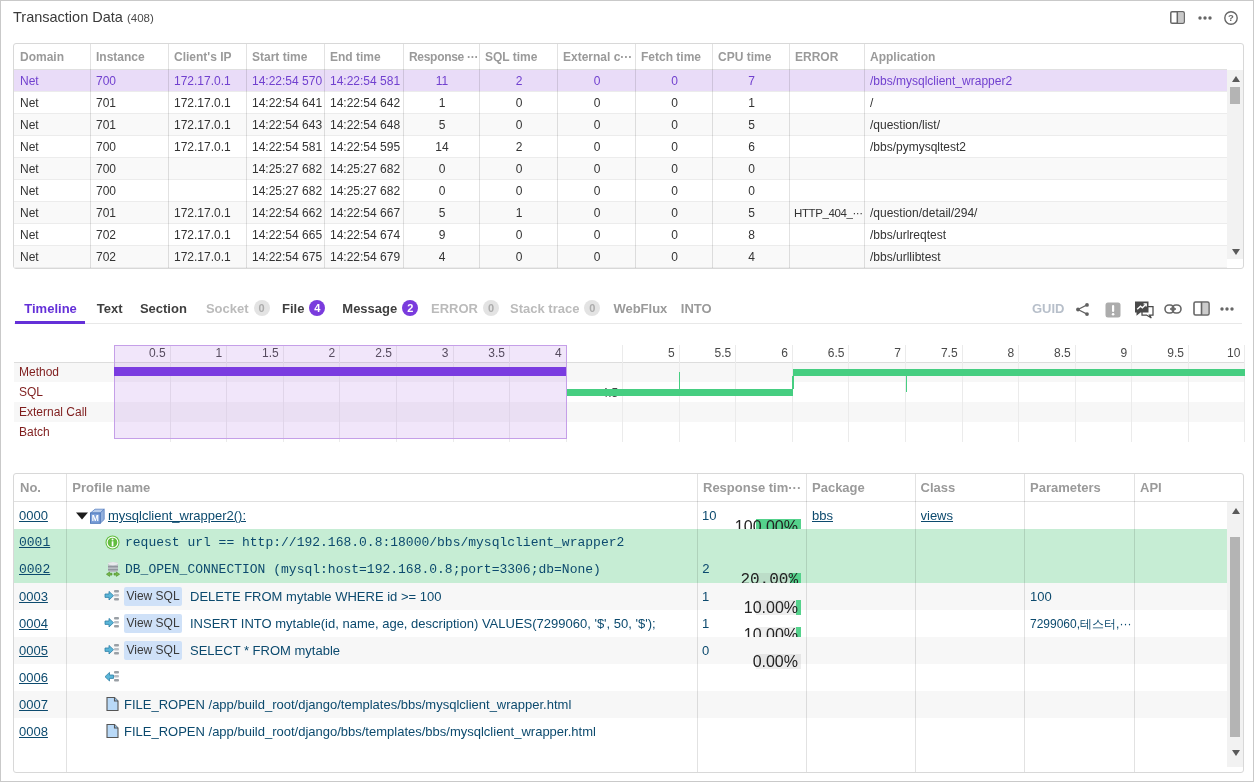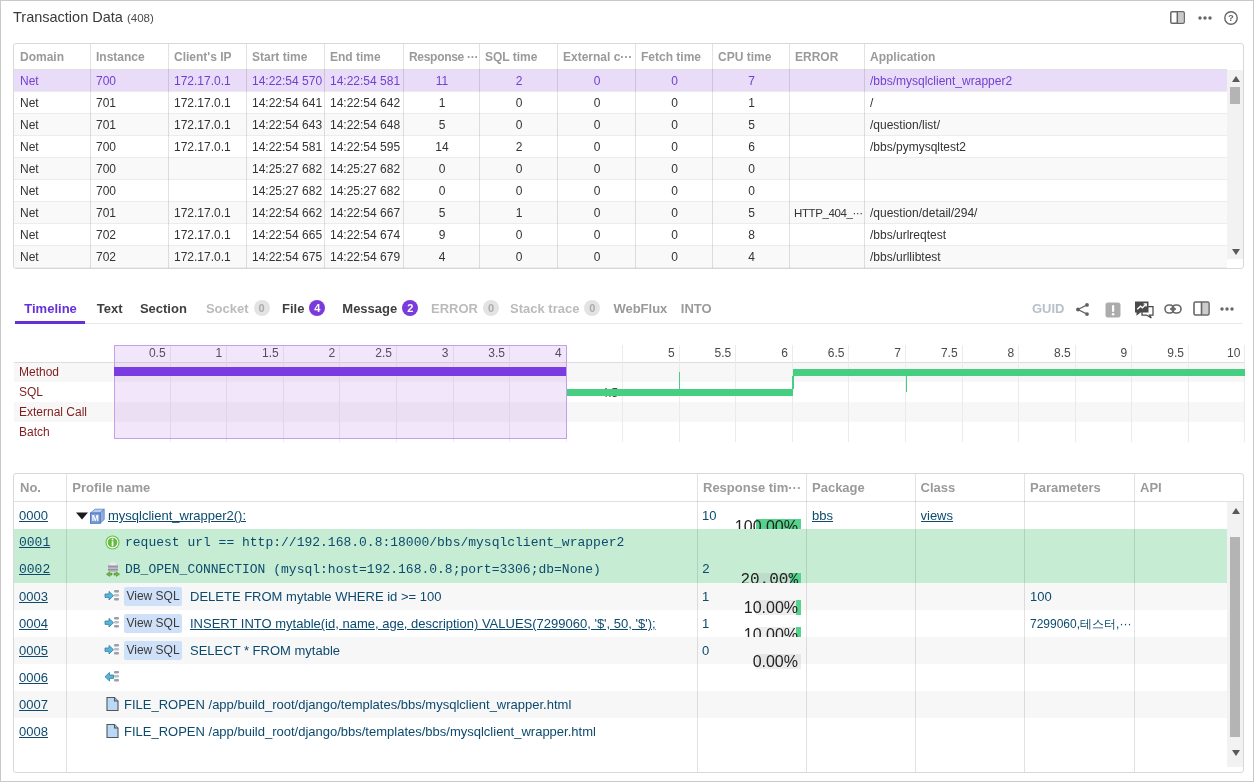--- a/index.html
+++ b/index.html
@@ -393,21 +393,21 @@
       </div>
       <div class="t2row" style="top:136px;">
         <div class="t2cell lnk" style="left:5px;width:45px;">0004</div>
         <svg style="position:absolute;left:90px;top:6px" width="16" height="15" viewBox="0 0 16 15">
 <rect x="10" y="1" width="5" height="2.6" rx="1" fill="#9aa0a6"></rect>
 <rect x="10" y="5" width="5" height="2.6" rx="1" fill="#b9bec4"></rect>
 <rect x="10" y="9" width="5" height="2.6" rx="1" fill="#9aa0a6"></rect>
 <path d="M1 5 h4 v-2.6 l4.5 4.3 -4.5 4.3 v-2.6 h-4 z" fill="#5ab6d8" stroke="#2e7fa6" stroke-width="0.8"></path>
 </svg>
         <div class="viewsql" style="left:110px;">View SQL</div>
-        <div class="t2cell" style="left:176px;width:520px;text-decoration:underline;">INSERT INTO mytable(id, name, age, description) VALUES(7299060, '$', 50, '$');</div>
+        <div class="t2cell" style="left:176px;width:520px;">INSERT INTO mytable(id, name, age, description) VALUES(7299060, '$', 50, '$');</div>
         <div class="t2cell" style="left:688px;width:50px;">1</div>
         <div class="pbadge" style="left:742px;">
           <div class="pfill" style="width:5.5px;"></div>
           <div class="ptext">10.00%</div>
         </div>
         <div class="t2cell" style="left:1016px;width:108px;"><span style="font-size:12px">7299060,테스터,···</span></div>
       </div>
       <div class="t2row striped" style="top:163px;">
         <div class="t2cell lnk" style="left:5px;width:45px;">0005</div>
         <svg style="position:absolute;left:90px;top:6px" width="16" height="15" viewBox="0 0 16 15">

